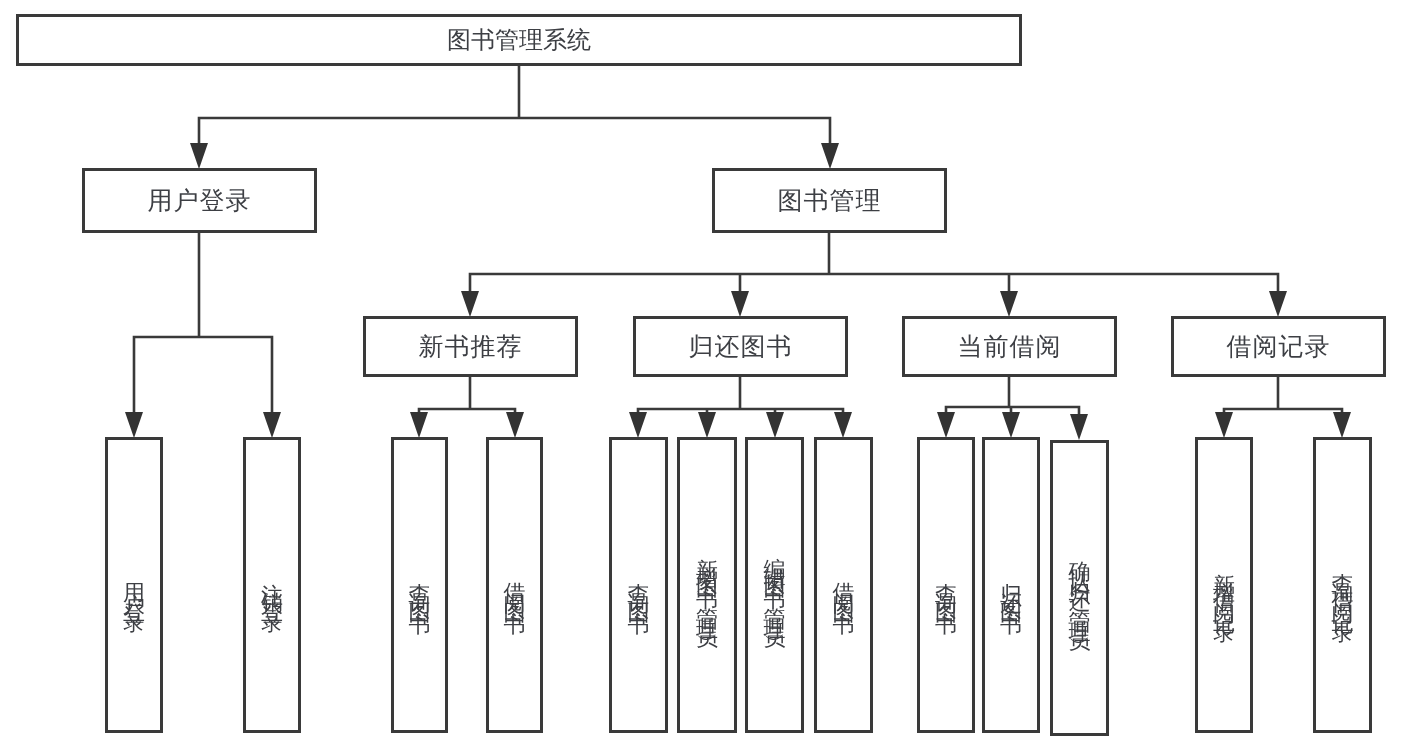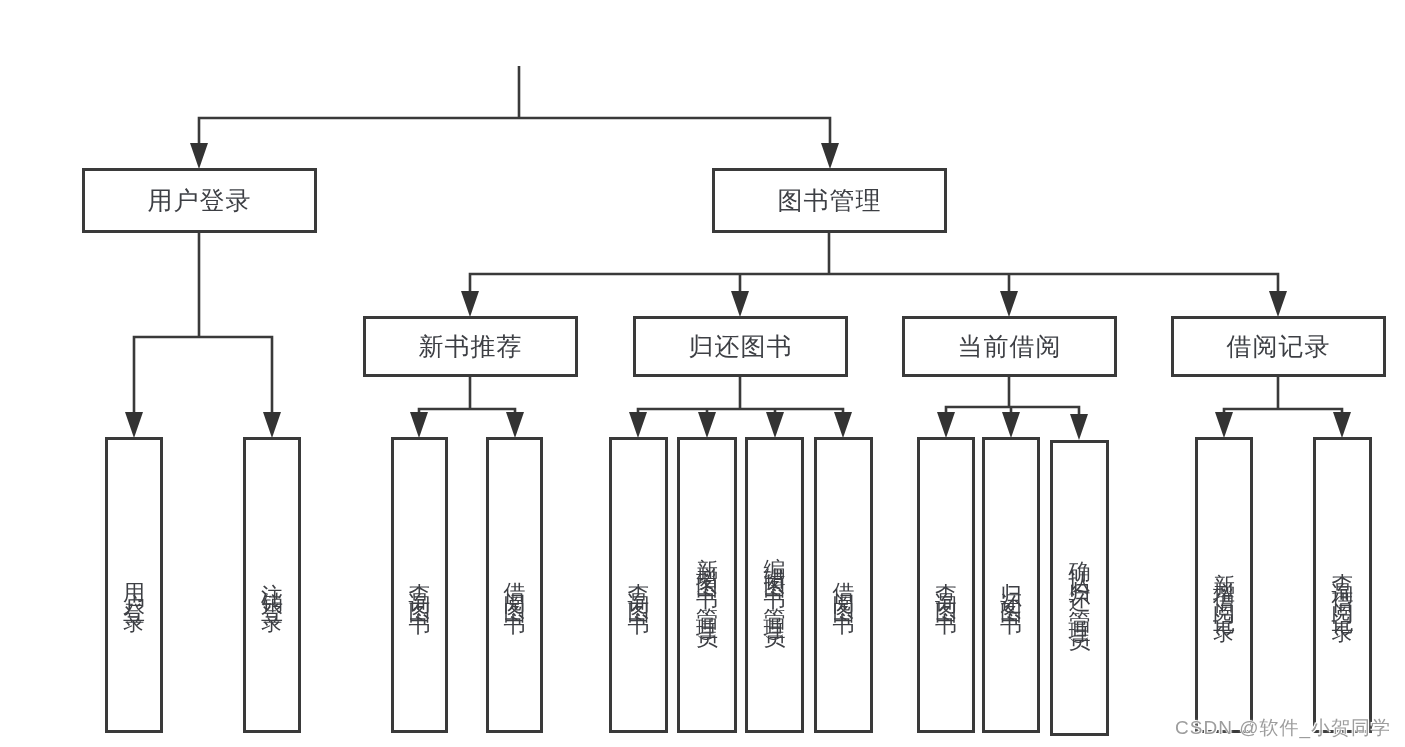--- a/index.html
+++ b/index.html
@@ -104,20 +104,23 @@
 
       <polygon points="937,412 955,412 946,438"></polygon>
       <polygon points="1002,412 1020,412 1011,438"></polygon>
       <polygon points="1070,414 1088,414 1079,440"></polygon>
 
       <polygon points="1215,412 1233,412 1224,438"></polygon>
       <polygon points="1333,412 1351,412 1342,438"></polygon>
     </g>
   </svg>
 
+  <div class="node root" style="left:16px; top:14px; width:1006px; height:52px;">
+    <span>图书管理系统</span>
+  </div>
 
   <div class="node h" style="left:82px; top:168px; width:235px; height:65px;">
     <span>用户登录</span>
   </div>
   <div class="node h" style="left:363px; top:316px; width:215px; height:61px;">
     <span>新书推荐</span>
   </div>
 
   <div class="node h" style="left:712px; top:168px; width:235px; height:65px;">
     <span>图书管理</span>
@@ -169,15 +172,14 @@
     <span>确认归还（管理员）</span>
   </div>
 
   <div class="node v" style="left:1195px; top:437px; width:58px; height:296px;">
     <span>新增借阅记录</span>
   </div>
   <div class="node v" style="left:1313px; top:437px; width:59px; height:296px;">
     <span>查询借阅记录</span>
   </div>
 
-  <div class="watermark">CSDN @软件_小贺同学</div>
 
 </div>
 
 </body></html>

